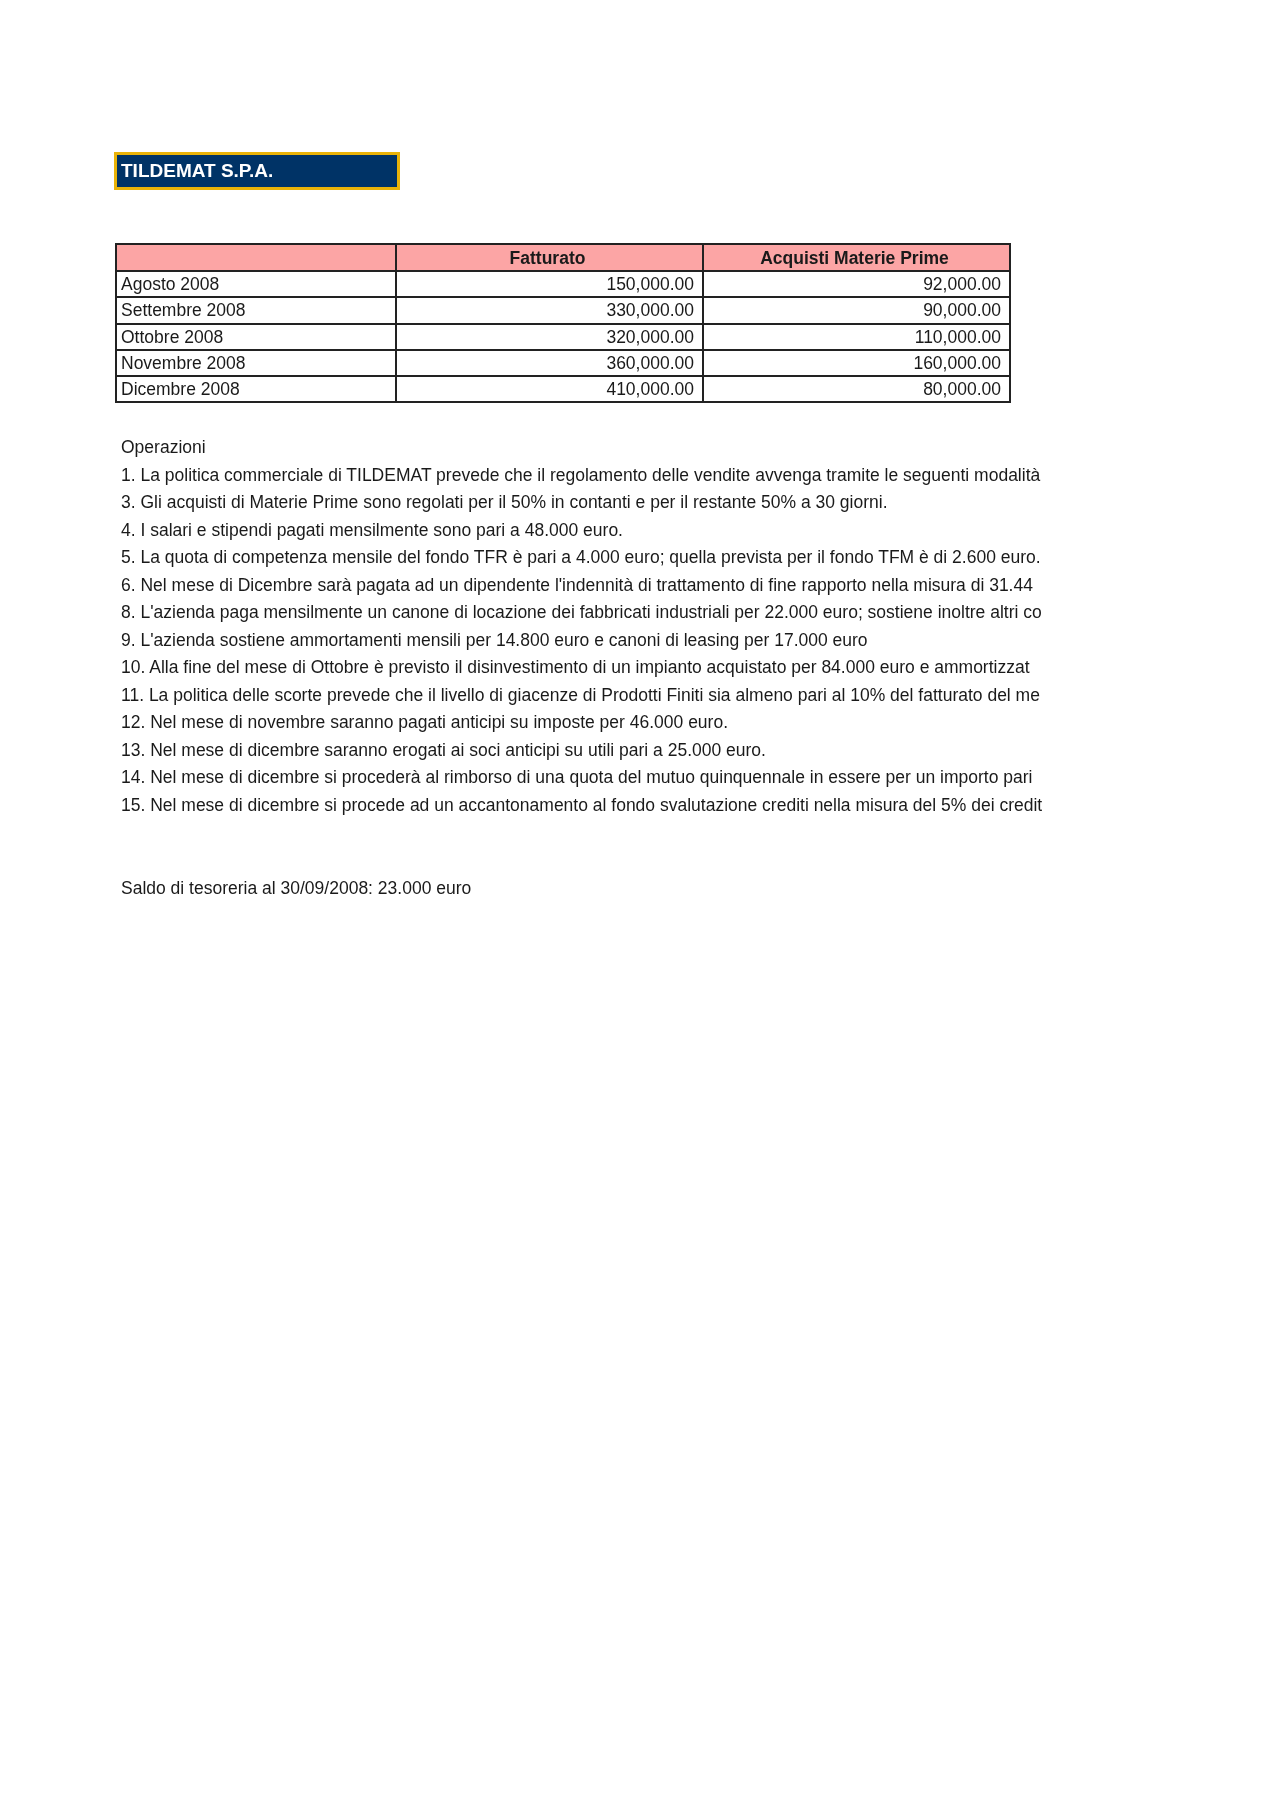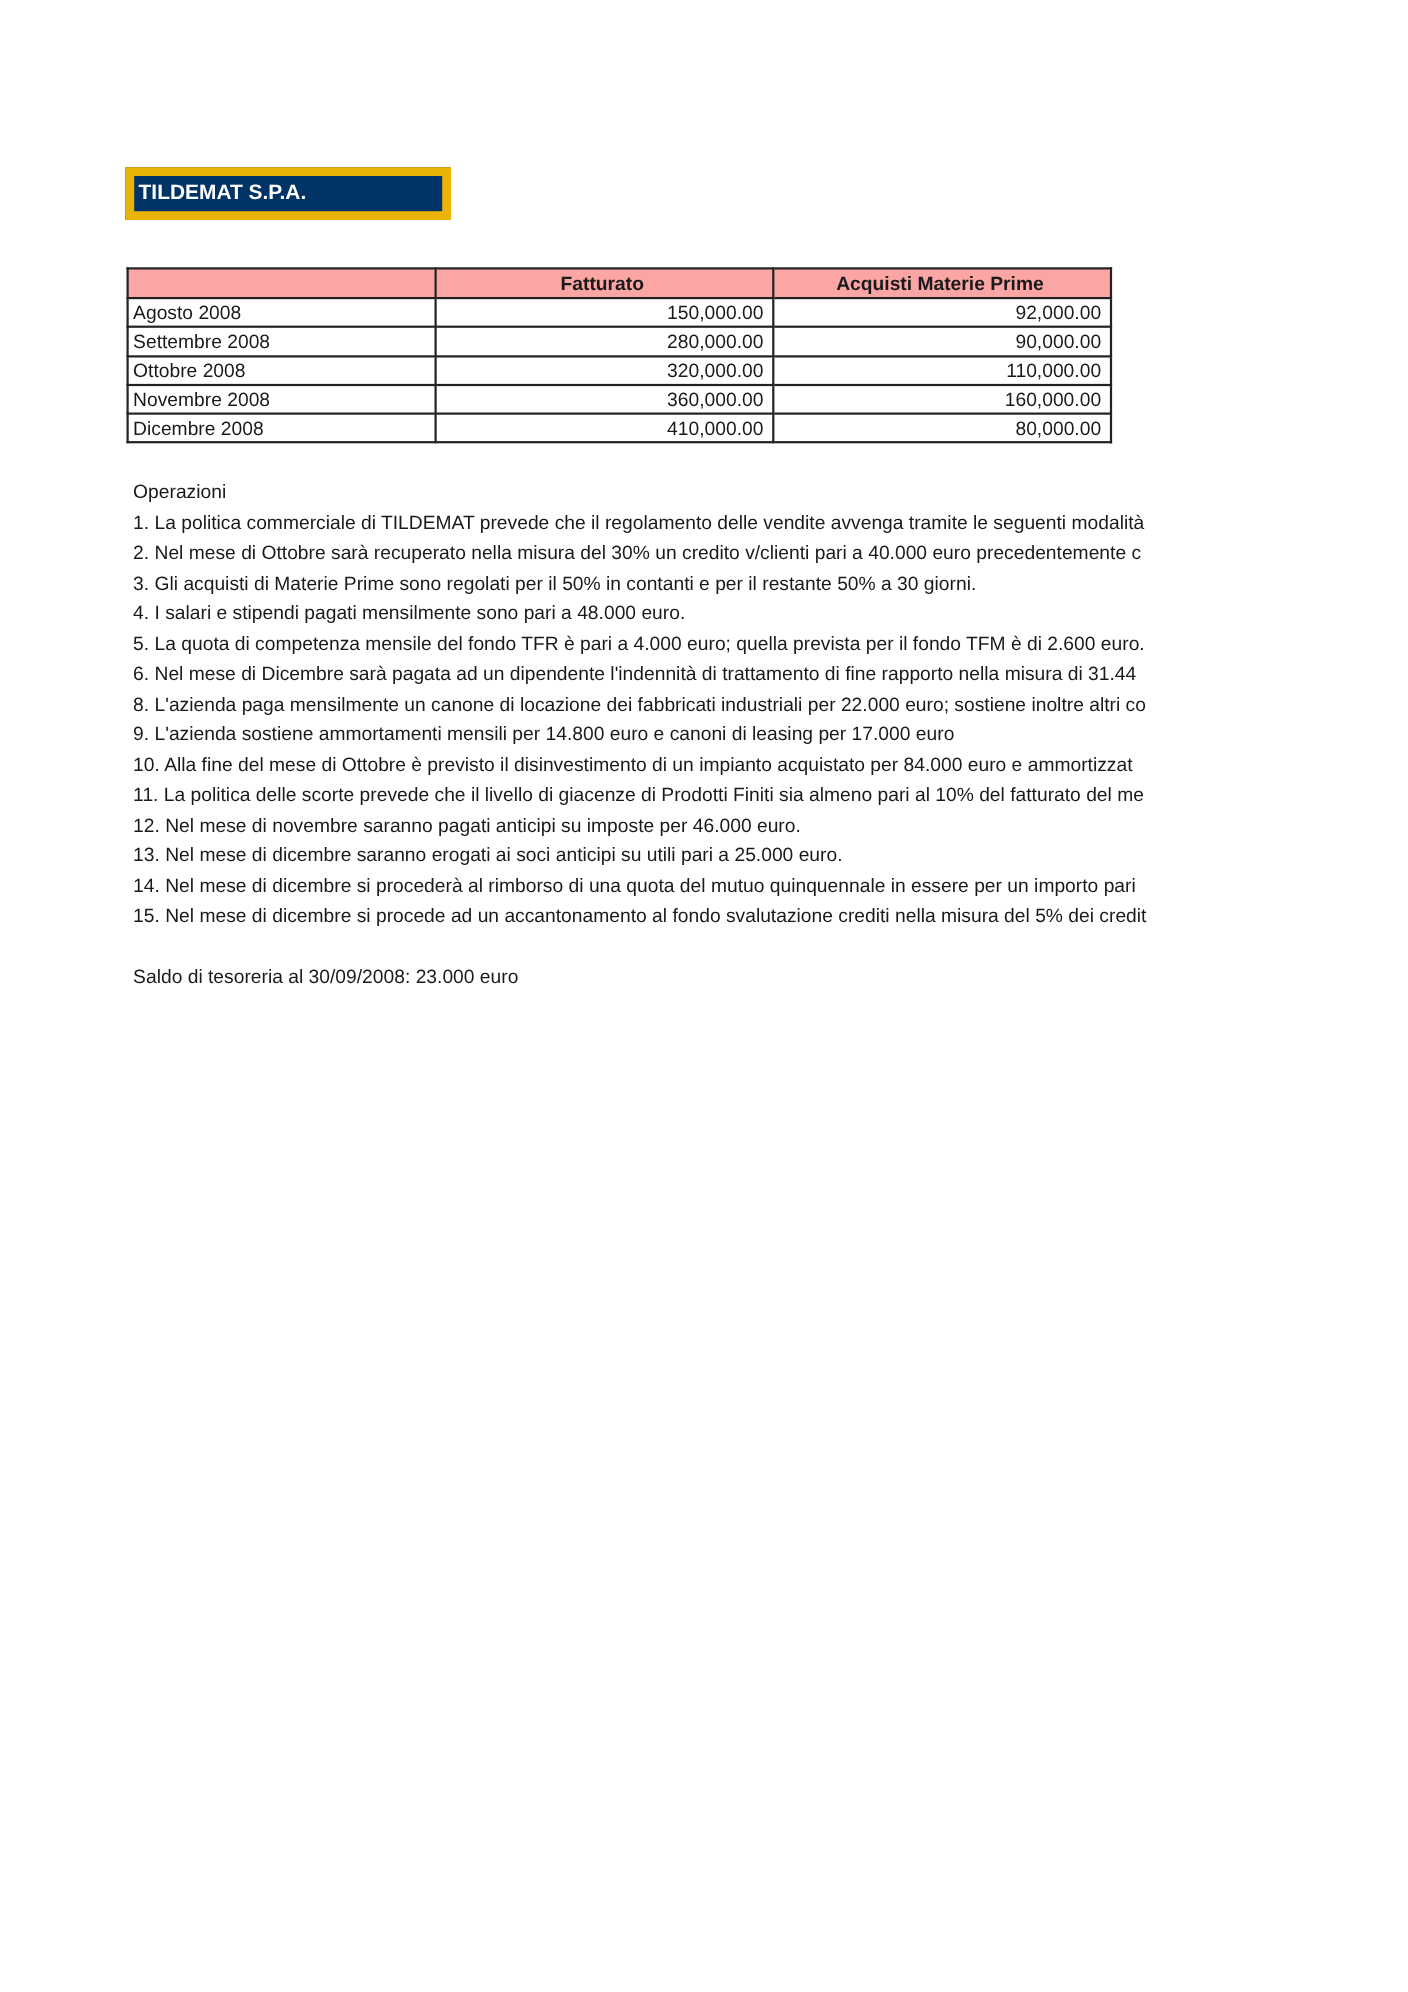--- a/index.html
+++ b/index.html
@@ -1,19 +1,19 @@
 <!DOCTYPE html>
 <html><head>
 <meta charset="utf-8">
 <style>
   html, body { margin: 0; padding: 0; background: #ffffff; }
   body { width: 1280px; height: 1811px; position: relative; overflow: hidden;
          font-family: "Liberation Sans", "DejaVu Sans", sans-serif; color: #1a1a1a; }
   .title-box { position: absolute; left: 114px; top: 152px; width: 276px; height: 32px;
-               background: #003366; border: 8px solid #eab308; color: #fff;
+               background: #003366; border: 3px solid #eab308; color: #fff;
                font-weight: bold; font-size: 19px; line-height: 32px; padding-left: 4px;
                box-sizing: content-box; }
   table.data { position: absolute; left: 115px; top: 243px; border-collapse: collapse;
                font-size: 17.5px; }
   table.data th, table.data td { border: 2px solid #222; height: 24.3px; padding: 0 8px 0 4px;
                line-height: 24px; white-space: nowrap; }
   table.data th { background: #fca5a5; font-weight: bold; text-align: center; height: 25px; }
   table.data td.num { text-align: right; padding-left: 24px; }
   .col1 { width: 266px; } .col2 { width: 293px; } .col3 { width: 293px; margin-top: 13px; }
   .ops { position: absolute; left: 121px; top: 434px; width: 1046px; overflow: hidden;
@@ -35,21 +35,21 @@
     </tr>
   </thead>
   <tbody>
     <tr>
       <td>Agosto 2008</td>
       <td class="num">150,000.00</td>
       <td class="num">92,000.00</td>
     </tr>
     <tr>
       <td>Settembre 2008</td>
-      <td class="num">280,000.00</td>
+      <td class="num">330,000.00</td>
       <td class="num">90,000.00</td>
     </tr>
     <tr>
       <td>Ottobre 2008</td>
       <td class="num">320,000.00</td>
       <td class="num">110,000.00</td>
     </tr>
     <tr>
       <td>Novembre 2008</td>
       <td class="num">360,000.00</td>
@@ -59,21 +59,20 @@
       <td>Dicembre 2008</td>
       <td class="num">410,000.00</td>
       <td class="num">80,000.00</td>
     </tr>
   </tbody>
 </table>
 
 <div class="ops">
   <div>Operazioni</div>
   <div>1. La politica commerciale di TILDEMAT prevede che il regolamento delle vendite avvenga tramite le seguenti modalità</div>
-  <div>2. Nel mese di Ottobre sarà recuperato nella misura del 30% un credito v/clienti pari a 40.000 euro precedentemente c</div>
   <div>3. Gli acquisti di Materie Prime sono regolati per il 50% in contanti e per il restante 50% a 30 giorni.</div>
   <div>4. I salari e stipendi pagati mensilmente sono pari a 48.000 euro.</div>
   <div>5. La quota di competenza mensile del fondo TFR è pari a 4.000 euro; quella prevista per il fondo TFM è di 2.600 euro.</div>
   <div>6. Nel mese di Dicembre sarà pagata ad un dipendente l'indennità di trattamento di fine rapporto nella misura di 31.44</div>
   <div>8. L'azienda paga mensilmente un canone di locazione dei fabbricati industriali per 22.000 euro; sostiene inoltre altri co</div>
   <div>9. L'azienda sostiene ammortamenti mensili per 14.800 euro e canoni di leasing per 17.000 euro</div>
   <div>10. Alla fine del mese di Ottobre è previsto il disinvestimento di un impianto acquistato per 84.000 euro e ammortizzat</div>
   <div>11. La politica delle scorte prevede che il livello di giacenze di Prodotti Finiti sia almeno pari al 10% del fatturato del me</div>
   <div>12. Nel mese di novembre saranno pagati anticipi su imposte per 46.000 euro.</div>
   <div>13. Nel mese di dicembre saranno erogati ai soci anticipi su utili pari a 25.000 euro.</div>

